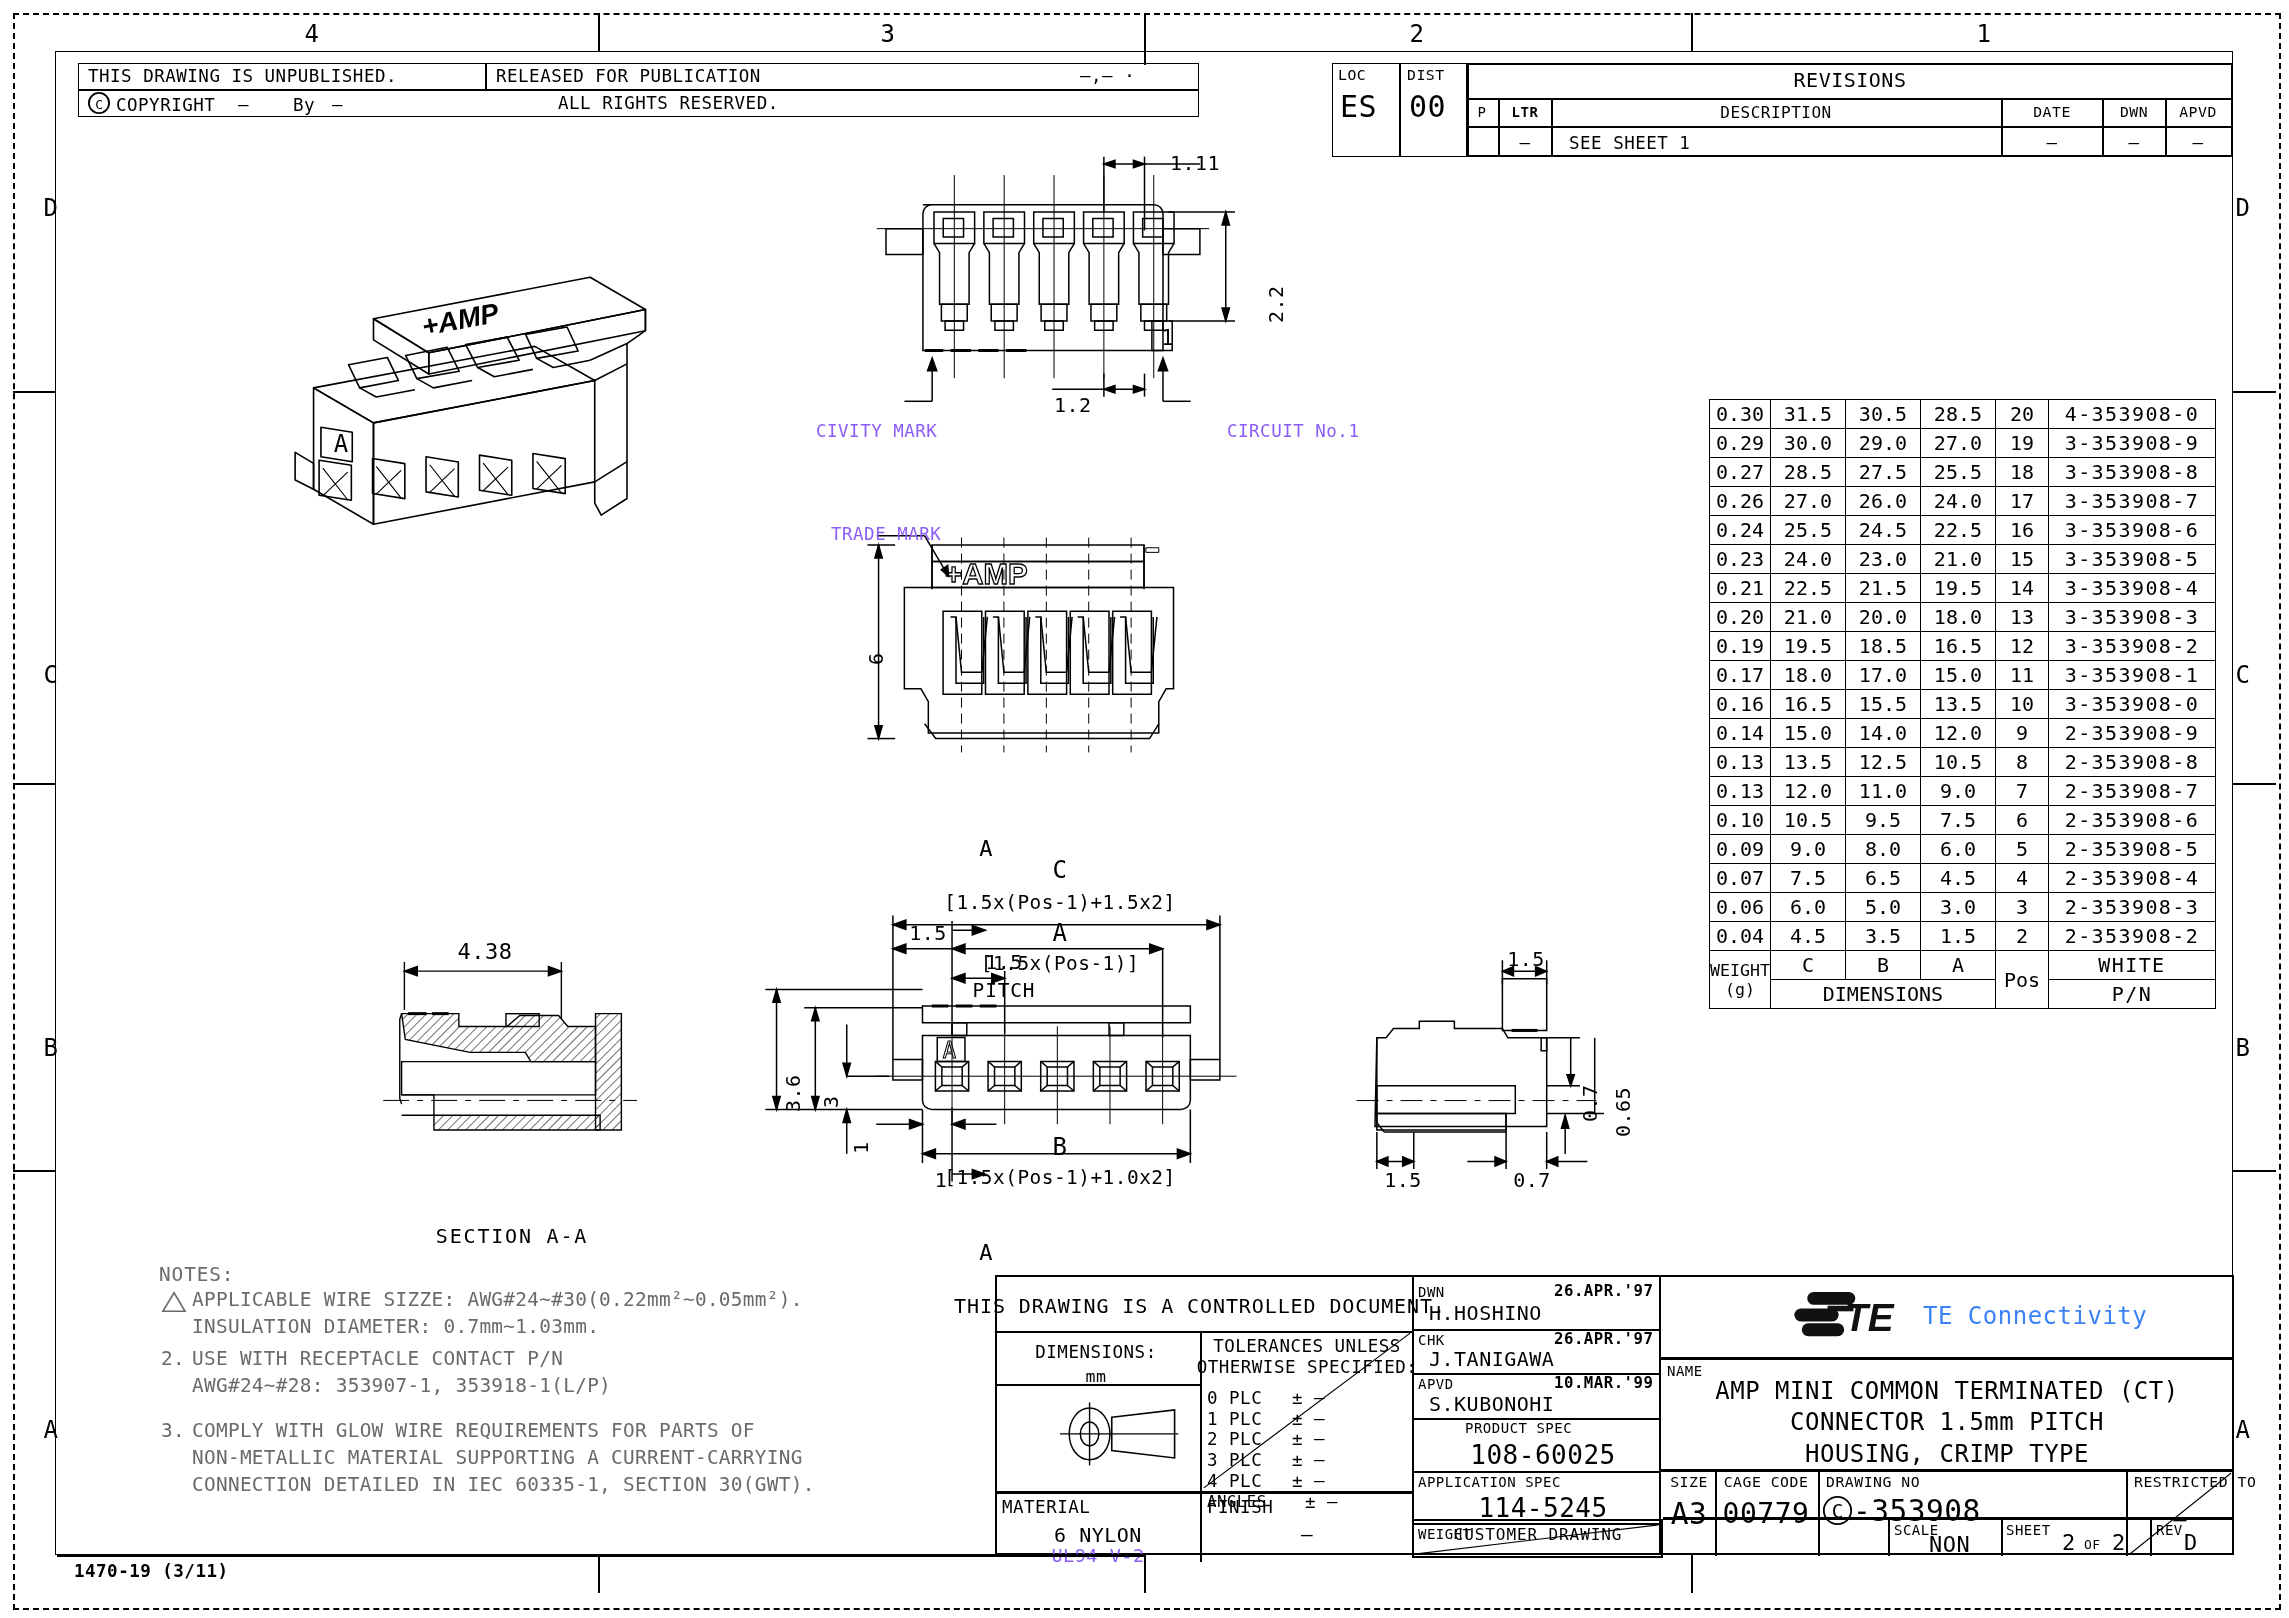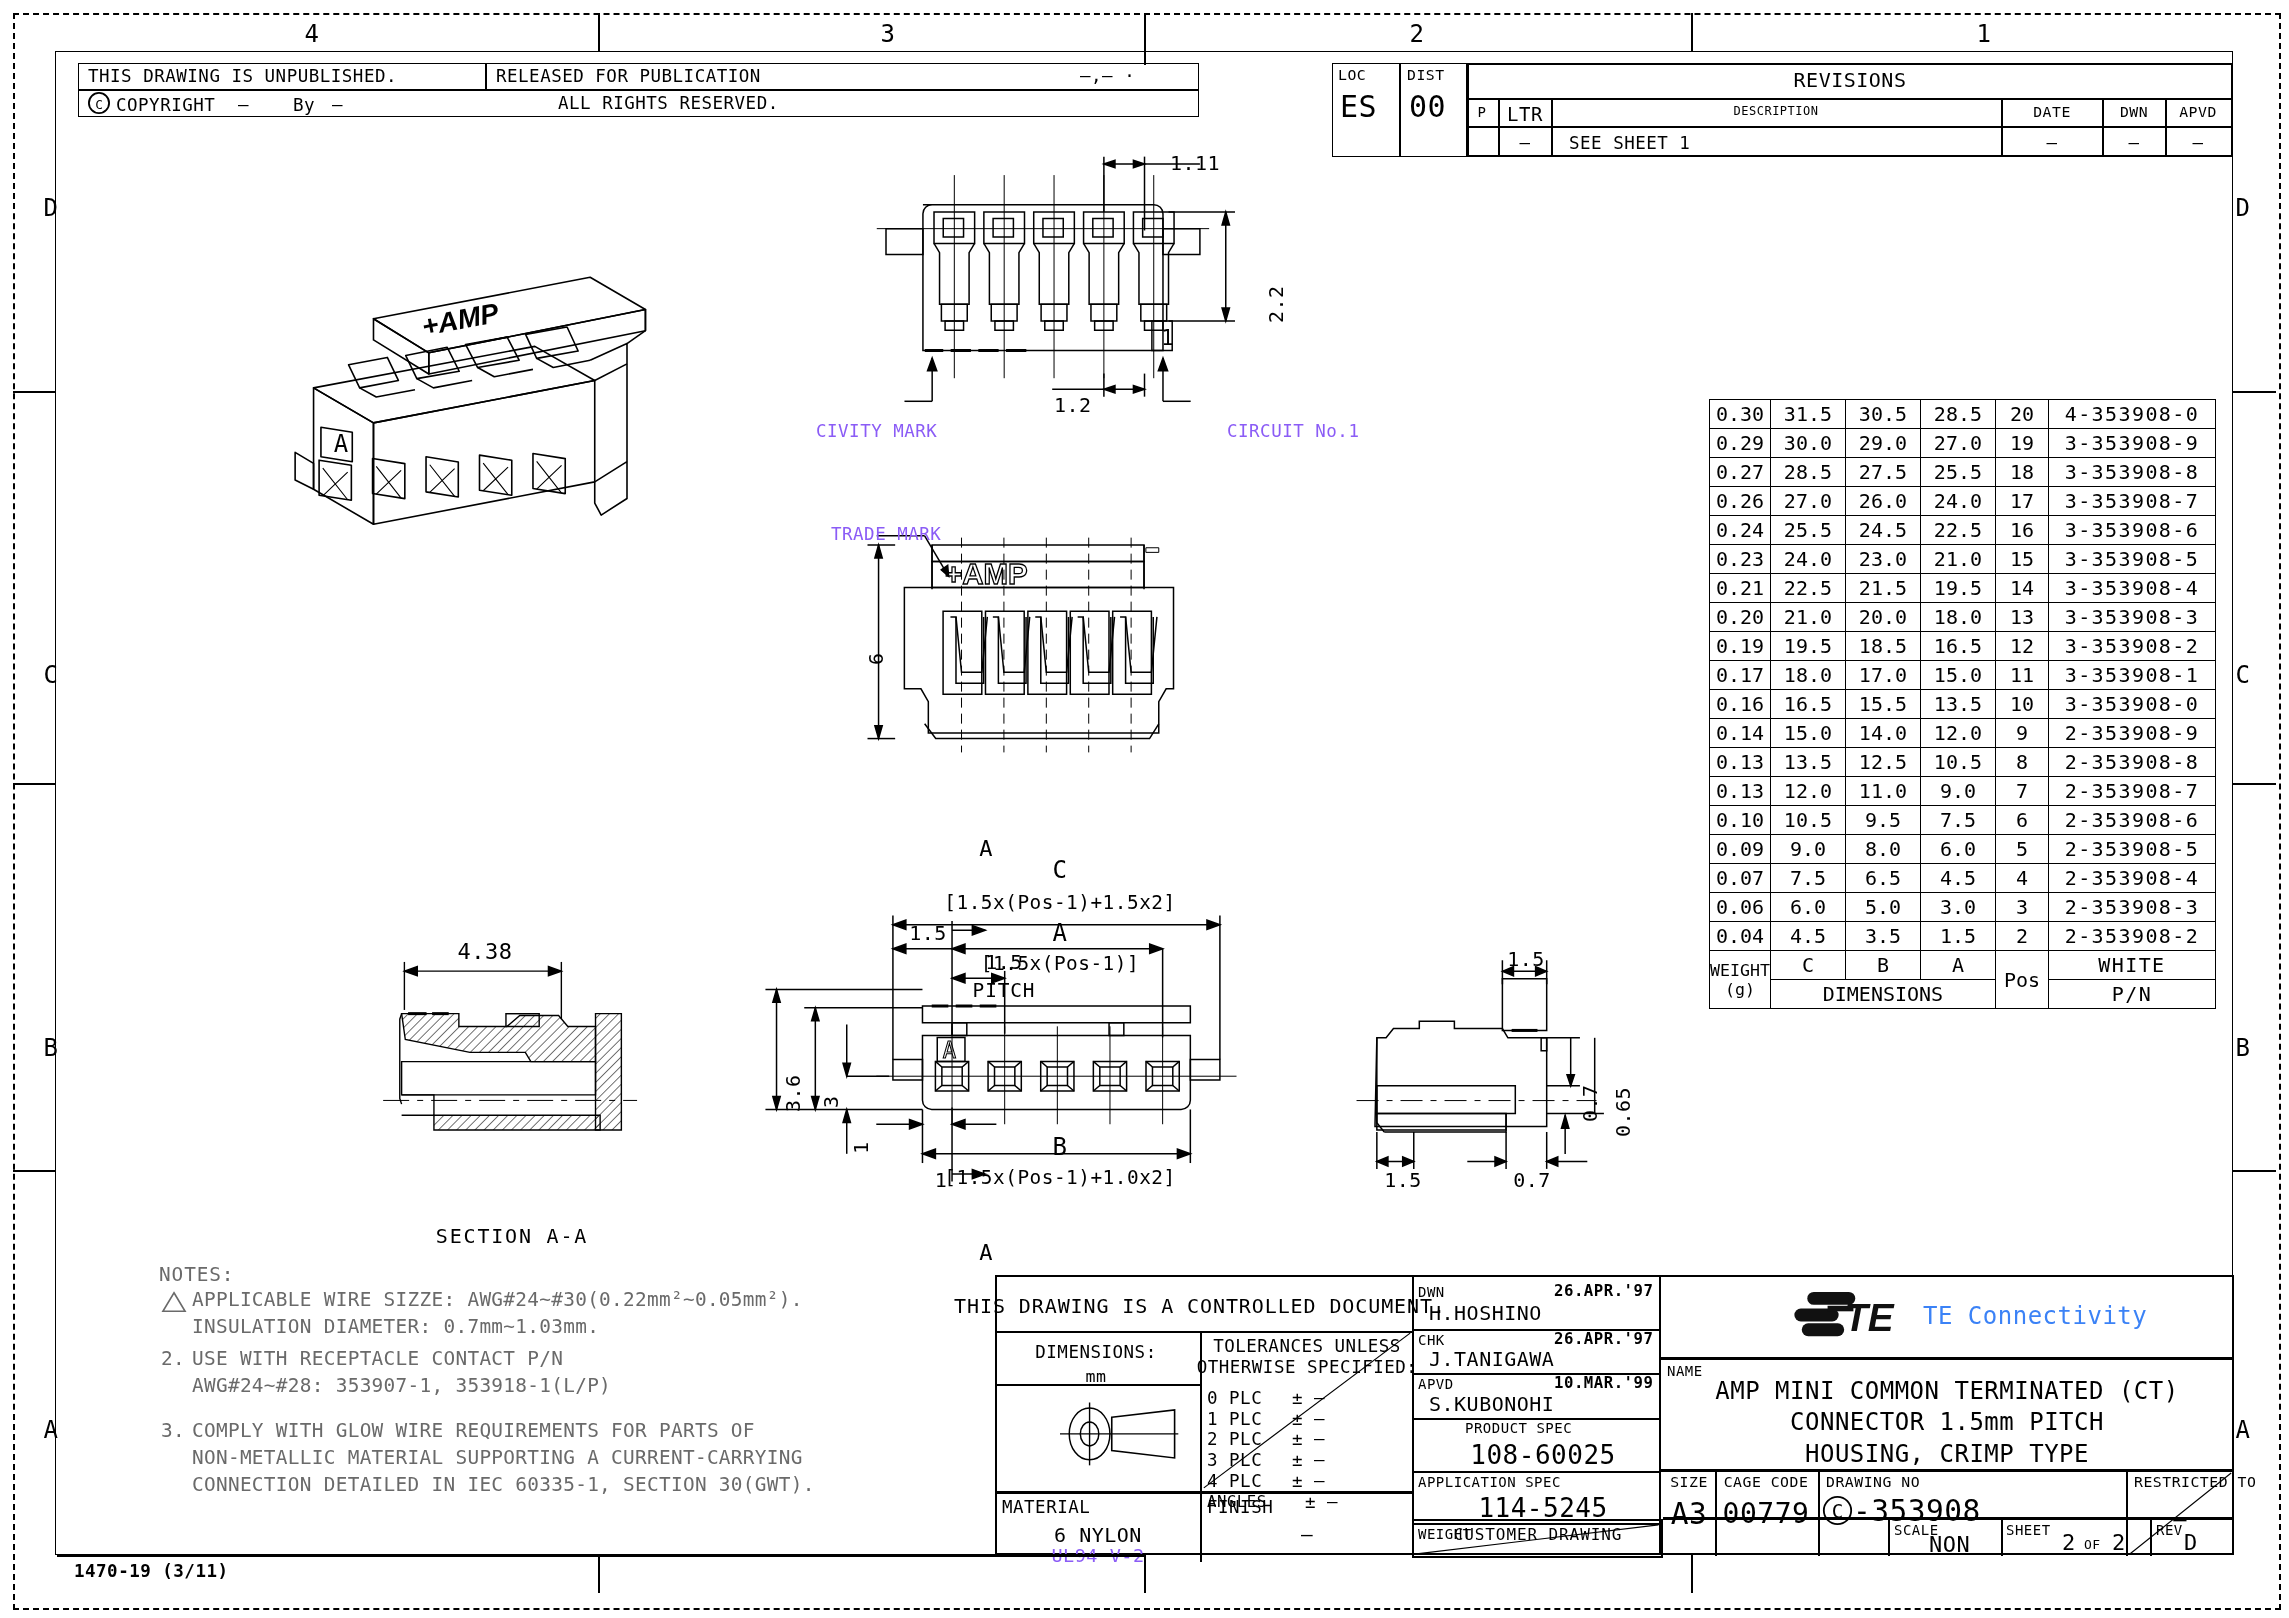--- a/index.html
+++ b/index.html
@@ -147,22 +147,22 @@
   <div class="ln" style="left:1467px;top:98px;width:766px;height:1.8px;"></div>
 
   <div id="rev-head">
     <div class="ln" style="left:1498px;top:98px;width:1.8px;height:59px;"></div>
     <div class="ln" style="left:1551px;top:98px;width:1.8px;height:59px;"></div>
     <div class="ln" style="left:2001px;top:98px;width:1.8px;height:59px;"></div>
     <div class="ln" style="left:2102px;top:98px;width:1.8px;height:59px;"></div>
     <div class="ln" style="left:2165px;top:98px;width:1.8px;height:59px;"></div>
     <div class="ln" style="left:1467px;top:126px;width:766px;height:1.8px;"></div>
     <div class="txt ctr cadk" style="left:1482px;top:105px;font-size:14px;">P</div>
-    <div class="txt ctr cadk" style="left:1525px;top:105px;font-size:19px;">LTR</div>
-    <div class="txt ctr cadk" style="left:1776px;top:105px;font-size:12px;">DESCRIPTION</div>
+    <div class="txt ctr cadk" style="left:1525px;top:105px;font-size:14px;font-weight:bold;">LTR</div>
+    <div class="txt ctr cadk" style="left:1776px;top:105px;font-size:16px;">DESCRIPTION</div>
     <div class="txt ctr cadk" style="left:2052px;top:105px;font-size:14.8px;">DATE</div>
     <div class="txt ctr cadk" style="left:2134px;top:105px;font-size:14.8px;">DWN</div>
     <div class="txt ctr cadk" style="left:2198px;top:105px;font-size:14.8px;">APVD</div>
   </div>
   <div>
     <div class="txt ctr cadk" style="left:1525px;top:135px;font-size:17.5px;">–</div>
     <div class="txt cadk" style="left:1569px;top:135px;font-size:17.5px;">SEE SHEET 1</div>
     <div class="txt ctr cadk" style="left:2052px;top:135px;font-size:17.5px;">–</div>
     <div class="txt ctr cadk" style="left:2134px;top:135px;font-size:17.5px;">–</div>
     <div class="txt ctr cadk" style="left:2198px;top:135px;font-size:17.5px;">–</div>

